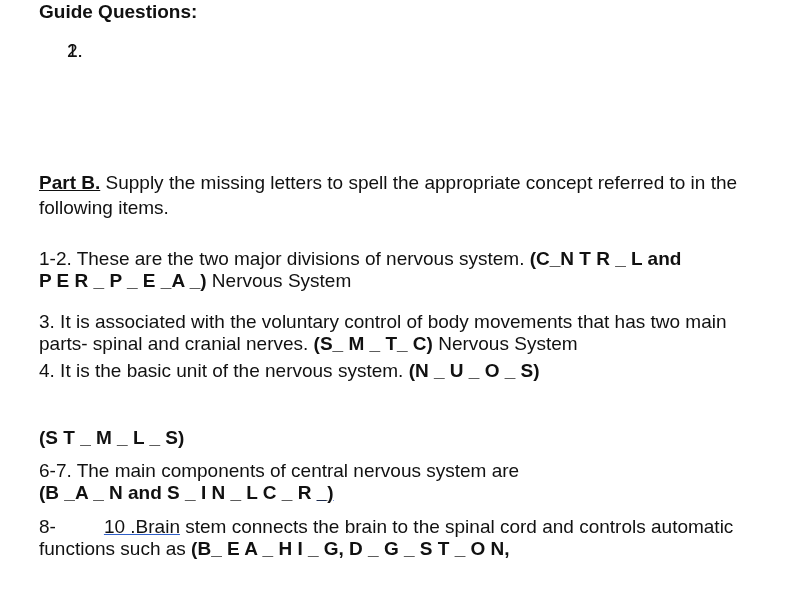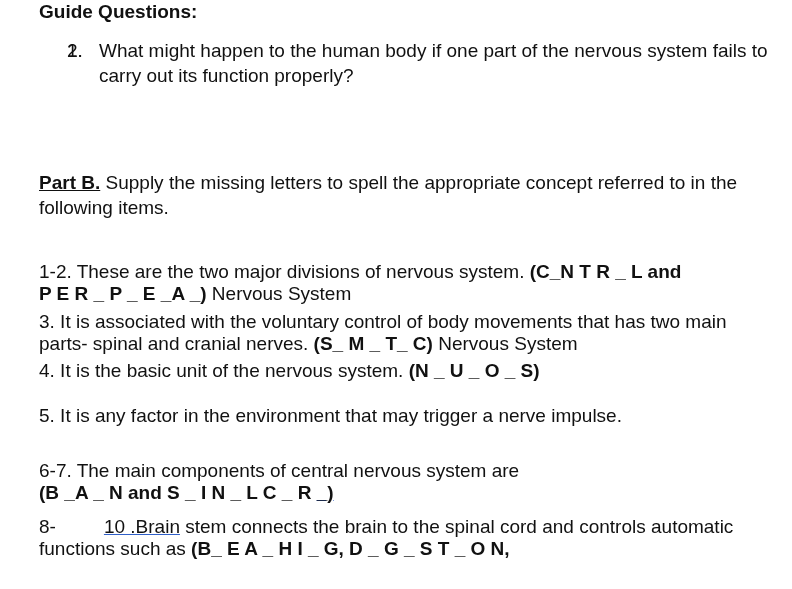--- a/index.html
+++ b/index.html
@@ -85,43 +85,43 @@
 <div class="page">
 
   <div class="heading">Guide Questions:</div>
 
   <div class="guide-list">
     <div class="guide-item">
       <span class="guide-num">1.</span>
     </div>
     <div class="guide-item">
       <span class="guide-num">2.</span>
-      <span>What might happen to the human body if one part of the nervous system fails to carry out its function properly?</span>
     </div>
   </div>
 
   <div class="partb">
     <span class="partb-label">Part B.</span><span> Supply the missing letters to spell the appropriate concept referred to in the following items.</span>
   </div>
 
-  <div class="item" style="top:261px;">
+  <div class="item" style="top:248px;">
     <span>1-2. These are the two major divisions of nervous system. </span><span class="b">(C_N T R _ L and</span><br>
     <span class="b">P E R _ P _ E _A _)</span><span> Nervous System</span>
   </div>
 
   <div class="item" style="top:311px; width:700px;">
     <span>3. It is associated with the voluntary control of body movements that has two main parts- spinal and cranial nerves. </span><span class="b">(S_ M _ T_ C)</span><span> Nervous System</span>
   </div>
 
   <div class="item" style="top:360px;">
     <span>4. It is the basic unit of the nervous system. </span><span class="b">(N _ U _ O _ S)</span>
   </div>
 
   <div class="item" style="top:405px;">
-    <span>5. It is any factor in the environment that may trigger a nerve impulse.</span><br>
+    <br>
+    <span class="b">(S T _ M _ L _ S)</span>
   </div>
 
   <div class="item" style="top:460px;">
     <span>6-7. The main components of central nervous system are</span><br>
     <span class="b">(B _A _ N and S _ I N _ L C _ R </span><span class="b blue-ul-bold">_)</span>
   </div>
 
   <div class="item" style="top:516px;">
     <span>8-</span><span class="blue-ul">10 .Brain</span><span> stem connects the brain to the spinal cord and controls automatic functions such as </span><span class="b">(B_ E A _ H I _ G, D _ G _ S T _ O N,</span><br>
   </div>

